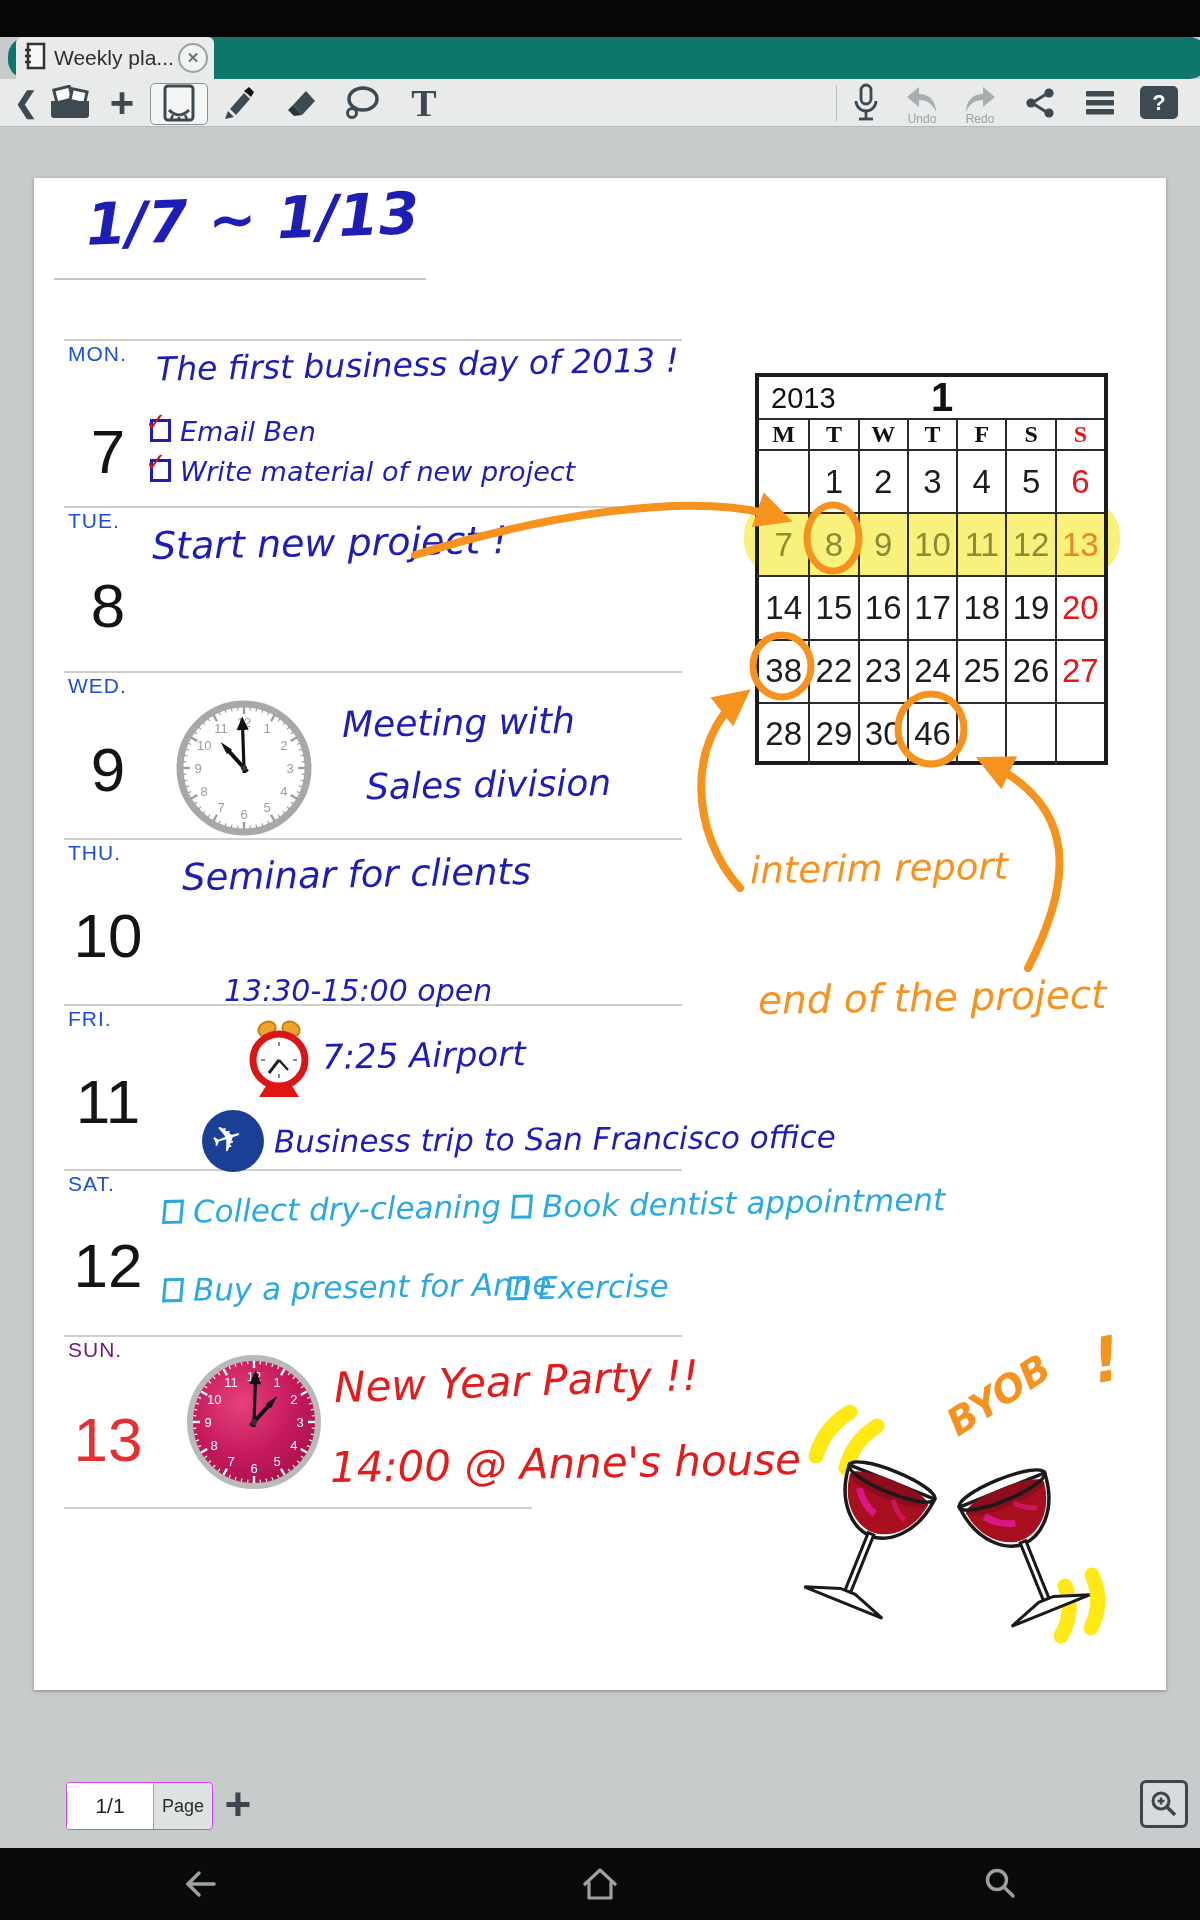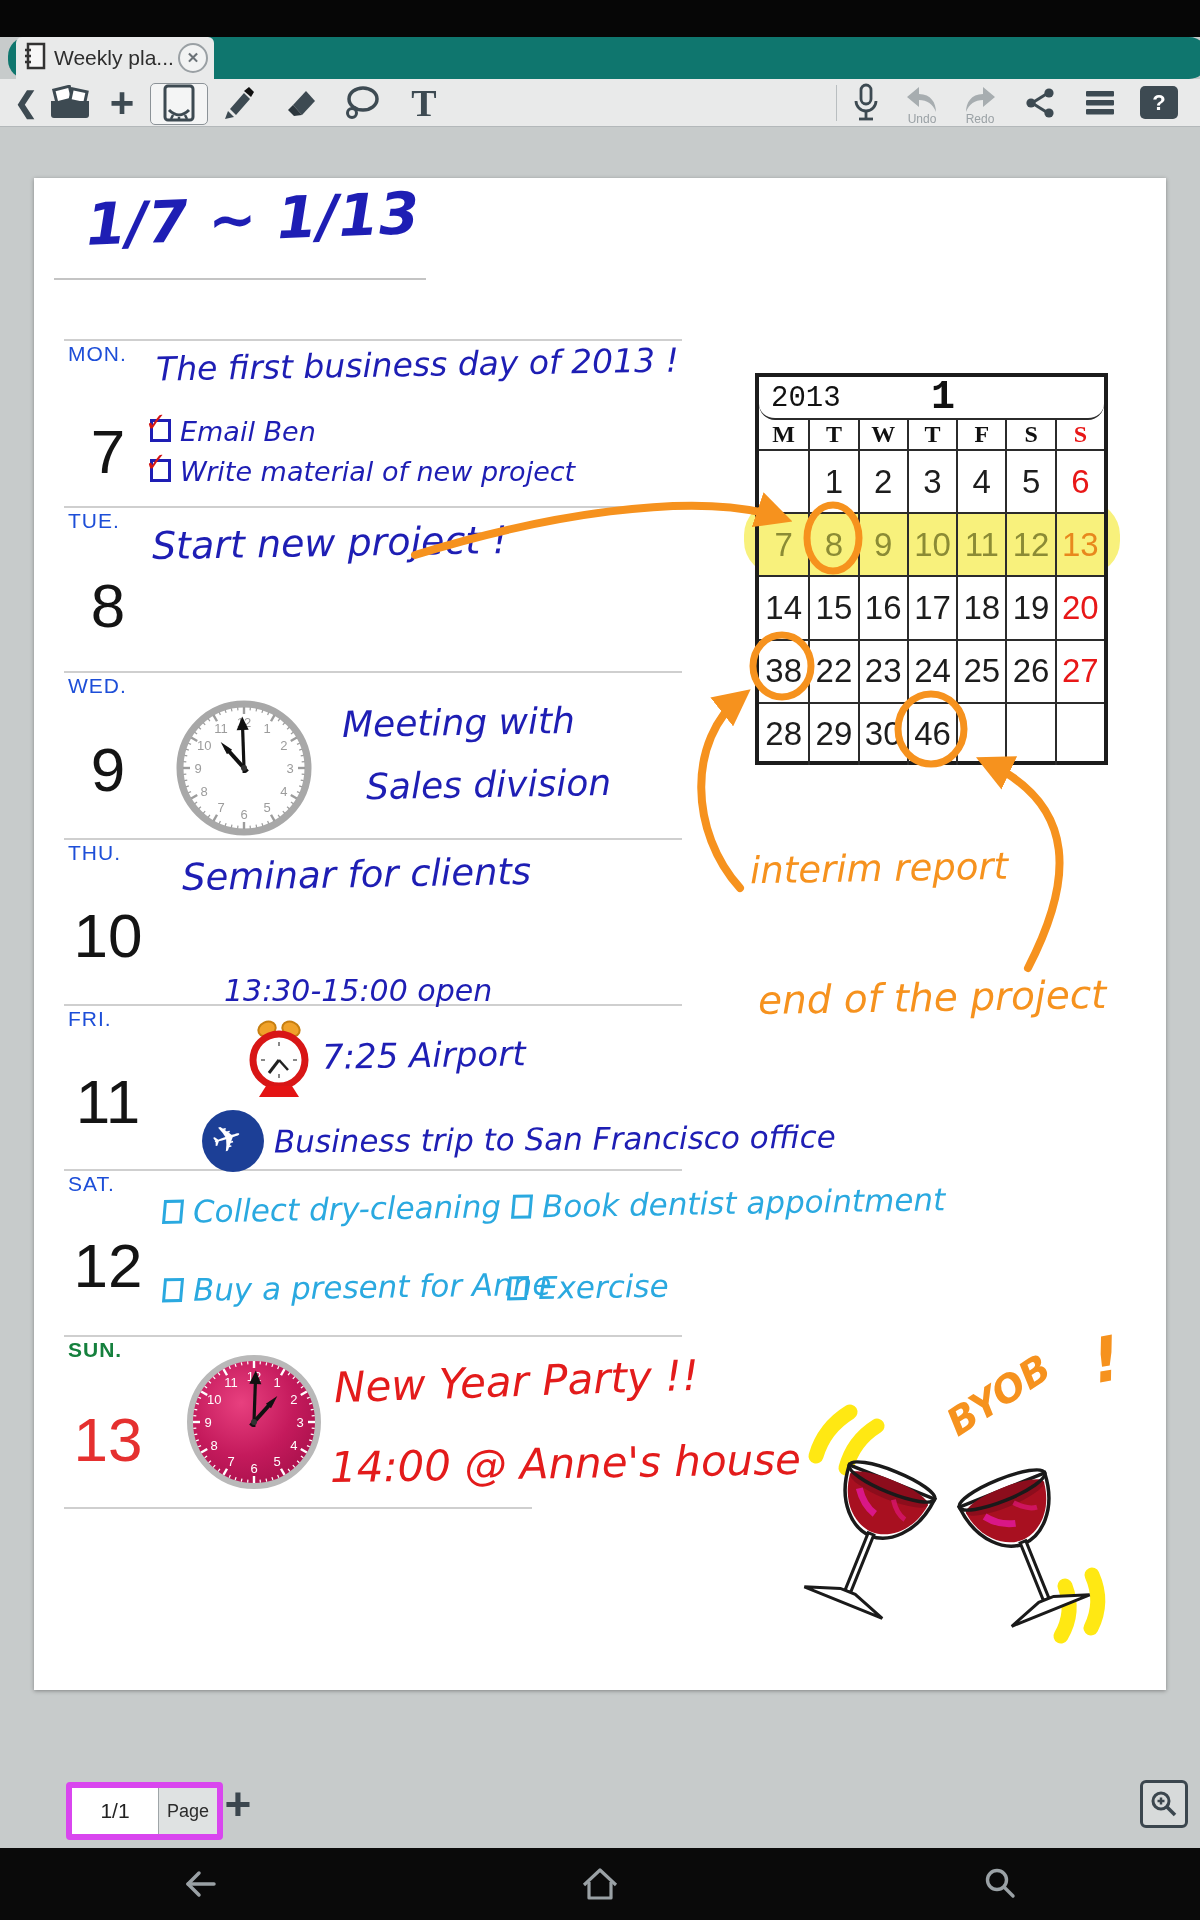--- a/index.html
+++ b/index.html
@@ -33,38 +33,38 @@
   .ink-orange{color:#f6921e;}
   .sep{position:absolute;height:2px;background:#cfcfcf;}
   .day-label{position:absolute;font-size:21px;color:#1d4ed8;letter-spacing:1px;}
   .day-num{position:absolute;width:80px;text-align:center;font-size:62px;color:#141414;font-family:"Liberation Sans",sans-serif;}
   .todo-box{display:inline-block;width:15px;height:17px;border:3px solid #1e1eb4;margin-right:9px;position:relative;top:1px;}
   .todo-box .check{position:absolute;left:-8px;top:-14px;color:#d31515;font-size:26px;font-style:normal;}
   .cbox{display:inline-block;width:14px;height:18px;border:3px solid #2aa9e0;margin-right:10px;position:relative;top:1px;transform:skewX(-6deg);}
 
   
   #mini-cal{left:721px;top:195px;width:353px;height:392px;background:#fff;border:4px solid #1c1c1c;box-sizing:border-box;z-index:2;}
-  #cal-header{position:relative;height:41px;border-bottom:2px solid #2b2b2b;font-family:Liberation Mono, monospace;border-radius:16px;}
+  #cal-header{position:relative;height:41px;border-bottom:2px solid #2b2b2b;font-family:Liberation Sans, sans-serif;}
   #cal-year{position:absolute;left:12px;top:5px;font-size:29px;color:#111;}
   #cal-month{position:absolute;left:172px;top:-2px;font-size:40px;font-weight:bold;color:#111;}
   #cal-letters{display:grid;grid-template-columns:repeat(7,1fr);height:29px;}
   .cal-letter{border-left:2px solid #2b2b2b;display:flex;align-items:center;justify-content:center;
        font-family:"Liberation Serif",serif;font-weight:bold;font-size:24px;color:#111;}
   .cal-letter:first-child{border-left:none;}
   #cal-weeks{display:grid;grid-template-columns:repeat(7,1fr);grid-auto-rows:63.2px;}
   .cal-cell{border-left:2px solid #2b2b2b;border-top:2px solid #2b2b2b;display:flex;align-items:center;justify-content:center;
        font-size:33px;color:#1d1d1d;font-family:"Liberation Sans",sans-serif;}
   .cal-cell:nth-child(7n+1){border-left:none;}
   .cal-cell.sun,.cal-letter.sun{color:#e81717;}
   .cal-cell.hl{background:#f8f17c;color:#8b8b35;}
   .cal-cell.hl.sun{color:#e8881d;}
   #hl-blob{left:710px;top:323px;width:376px;height:74px;background:#f8f17c;border-radius:34px;z-index:1;}
 
   
-  #page-widget{left:66px;top:1782px;height:46px;display:flex;border:6px solid #d946ef;border-radius:4px;overflow:hidden;background:#dfe2e2;}
+  #page-widget{left:66px;top:1782px;height:46px;display:flex;border:1px solid #d946ef;border-radius:4px;overflow:hidden;background:#dfe2e2;}
   #page-indicator{width:86px;background:#fff;display:flex;align-items:center;justify-content:center;font-size:21px;color:#222;}
   #page-label{width:58px;display:flex;align-items:center;justify-content:center;font-size:18px;color:#2c2c2c;border-left:1px solid #9fa5a8;}
   #add-page-btn{left:214px;top:1780px;width:48px;height:48px;font-size:46px;font-weight:bold;color:#3b464e;
        display:flex;align-items:center;justify-content:center;}
   #zoom-btn{left:1140px;top:1780px;width:48px;height:48px;border:3px solid #3b464e;border-radius:6px;box-sizing:border-box;
        display:flex;align-items:center;justify-content:center;background:#d7dada;}
   #nav-bar{left:0;top:1848px;width:1200px;height:72px;background:#0a0a0a;display:flex;align-items:center;}
   .nav-slot{width:400px;display:flex;justify-content:center;}
 </style>
 </head>
@@ -194,21 +194,21 @@
     <div class="day-label" style="left:34px;top:331px;">TUE.</div>
     <div class="day-num" style="left:34px;top:392px;">8</div>
     <div class="day-label" style="left:34px;top:496px;">WED.</div>
     <div class="day-num" style="left:34px;top:556px;">9</div>
     <div class="day-label" style="left:34px;top:663px;text-align:right;">THU.</div>
     <div class="day-num" style="left:34px;top:722px;">10</div>
     <div class="day-label" style="left:34px;top:829px;">FRI.</div>
     <div class="day-num" style="left:34px;top:888px;">11</div>
     <div class="day-label" style="left:34px;top:994px;">SAT.</div>
     <div class="day-num" style="left:34px;top:1052px;">12</div>
-    <div class="day-label" style="left:34px;top:1160px;color:#15803d;font-weight:bold;">SUN.</div>
+    <div class="day-label" style="left:34px;top:1160px;color:#701a75;">SUN.</div>
     <div class="day-num" style="left:34px;top:1226px;color:#e5302f;">13</div>
 
     <div class="abs hw ink-blue" style="left:122px;top:168px;font-size:33px;transform:rotate(-1deg);">The first business day of 2013 !</div>
     <div class="abs hw ink-blue" style="left:116px;top:238px;font-size:27px;">
       <span class="todo-box"><span class="check">✓</span></span><span>Email Ben</span>
     </div>
     <div class="abs hw ink-blue" style="left:116px;top:278px;font-size:27px;">
       <span class="todo-box"><span class="check">✓</span></span><span>Write material of new project</span>
     </div>
 

